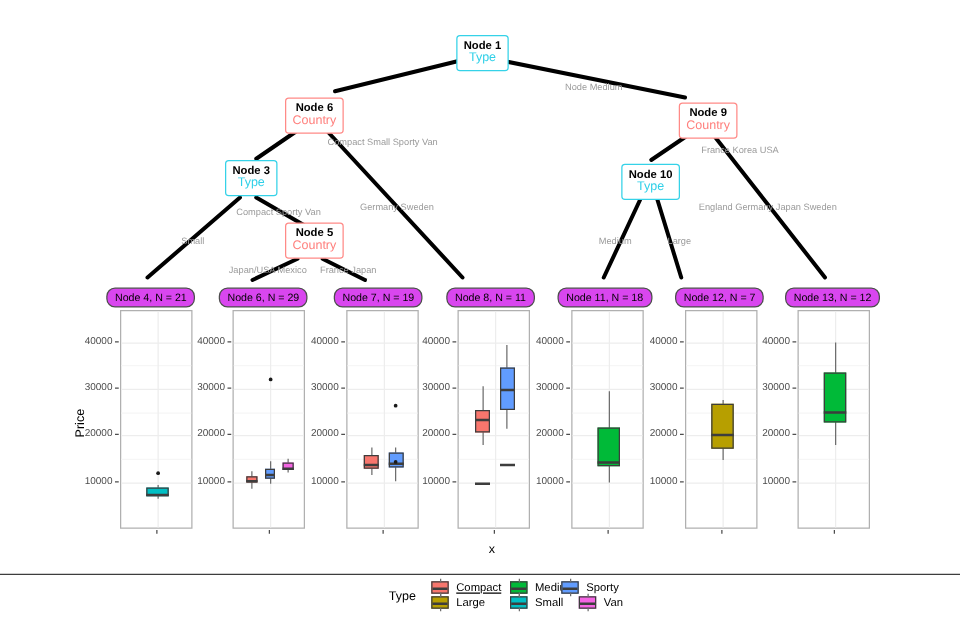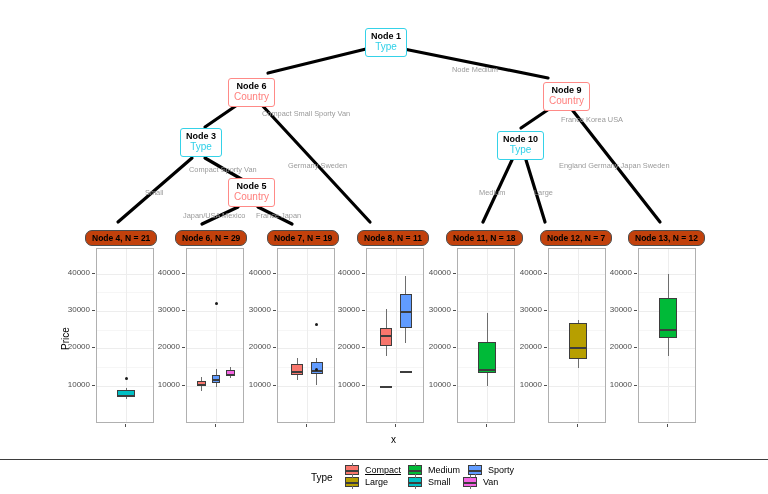--- a/index.html
+++ b/index.html
@@ -27,25 +27,25 @@
   .node-box .nlabel { font-size: 9px; font-weight: bold; color: #000; display:block; }
   .node-box .nvar   { font-size: 10px; display:block; }
 
   .node-type  { border-color: #35d2e8; }
   .node-type .nvar { color: #2fd0e8; }
   .node-ctry  { border-color: #ff8a87; }
   .node-ctry .nvar { color: #ff7f7c; }
 
   .term-box {
     position: absolute;
-    background: #c2410c;
+    background: #d946ef;
     border: 1px solid #4d4d4d;
     border-radius: 7px;
     font-size: 8.5px;
-    font-weight: bold;
+    font-weight: normal;
     color: #000;
     padding: 2px 6px;
     white-space: nowrap;
   }
 
   .edge-label {
     position: absolute;
     font-size: 7.4px;
     color: #9a9a9a;
     white-space: nowrap;
@@ -377,21 +377,21 @@
           <span class="lmed"></span>
         </span>
         <span class="legend-text">Compact</span>
       </div>
       <div class="legend-item" style="left: 408px; top: 465px;">
         <span class="legend-key" style="background: rgb(0, 186, 56);">
           <span class="lmed"></span>
         </span>
         <span class="legend-text">Medium</span>
       </div>
-      <div class="legend-item" style="left: 468px; top: 465px;">
+      <div class="legend-item" style="left: 449px; top: 465px;">
         <span class="legend-key" style="background: rgb(97, 156, 255);">
           <span class="lmed"></span>
         </span>
         <span class="legend-text">Sporty</span>
       </div>
       <div class="legend-item" style="left: 345px; top: 477px;">
         <span class="legend-key" style="background: rgb(183, 159, 0);">
           <span class="lmed"></span>
         </span>
         <span class="legend-text">Large</span>

